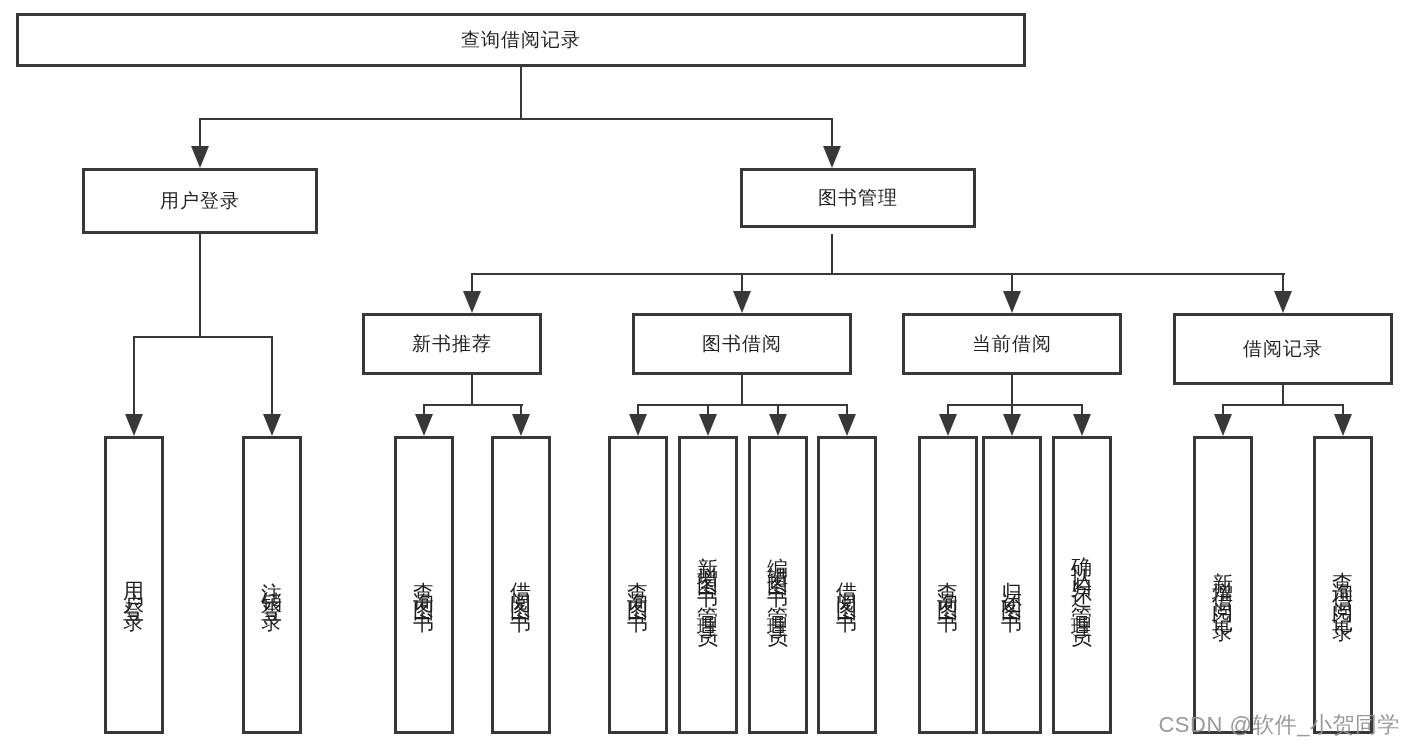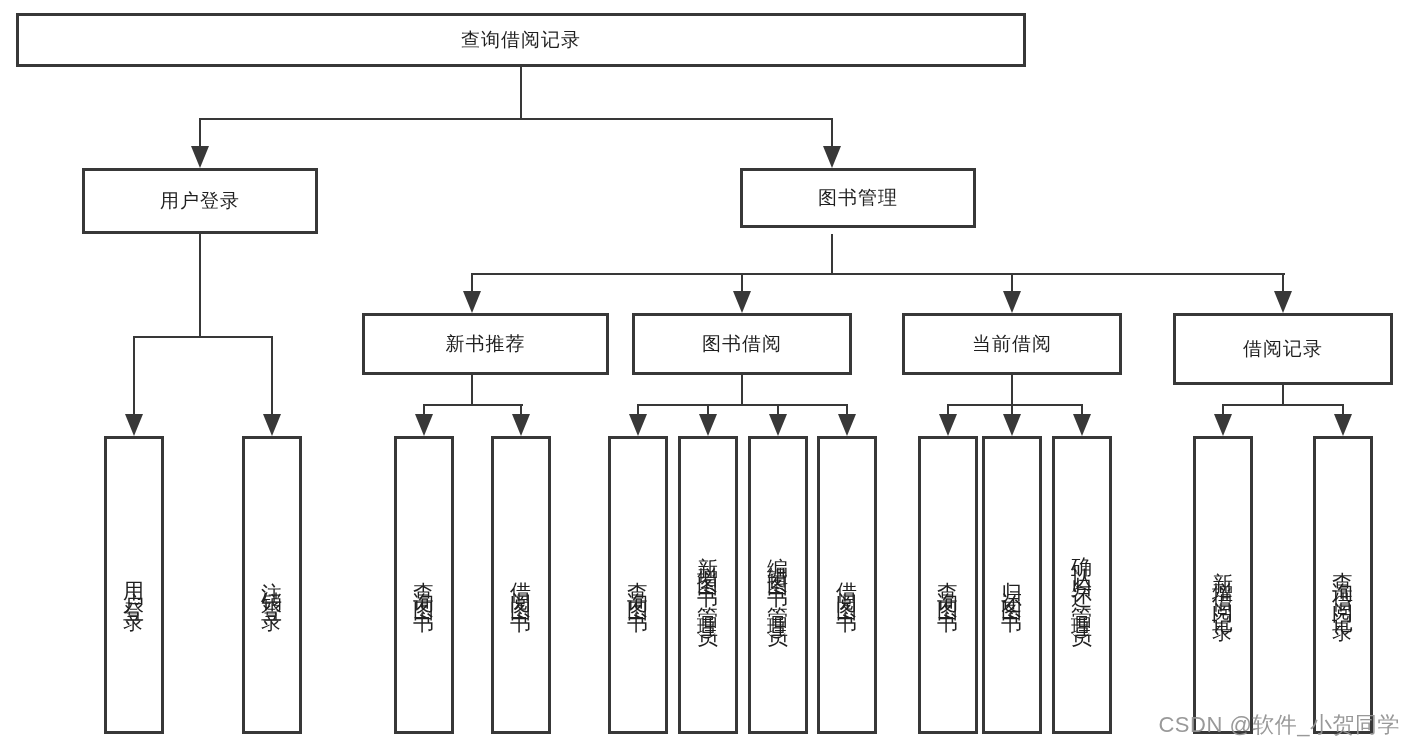--- a/index.html
+++ b/index.html
@@ -96,21 +96,21 @@
     <span>查询借阅记录</span>
   </div>
 
   <div class="box lvl" style="left:82px;top:168px;width:236px;height:66px">
     <span>用户登录</span>
   </div>
   <div class="box lvl" style="left:740px;top:168px;width:236px;height:60px">
     <span>图书管理</span>
   </div>
 
-  <div class="box lvl" style="left:362px;top:313px;width:247px;height:62px">
+  <div class="box lvl" style="left:362px;top:313px;width:180px;height:62px">
     <span>新书推荐</span>
   </div>
   <div class="box lvl" style="left:632px;top:313px;width:220px;height:62px">
     <span>图书借阅</span>
   </div>
   <div class="box lvl" style="left:902px;top:313px;width:220px;height:62px">
     <span>当前借阅</span>
   </div>
   <div class="box lvl" style="left:1173px;top:313px;width:220px;height:72px">
     <span>借阅记录</span>

